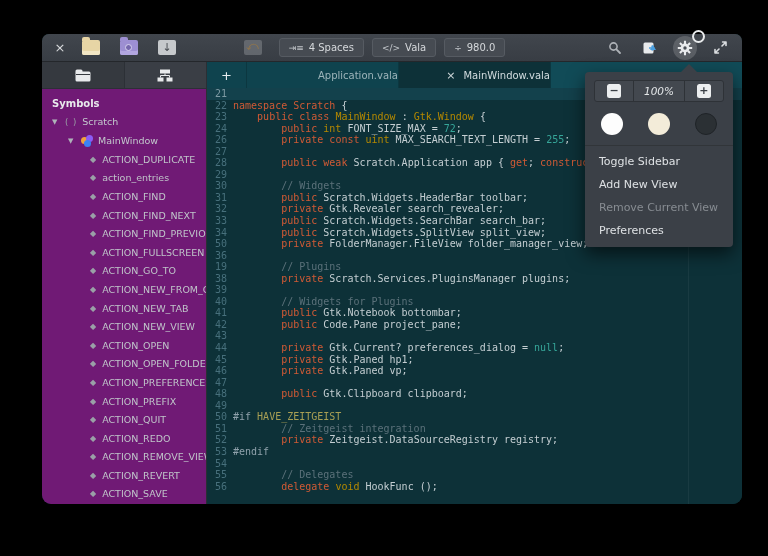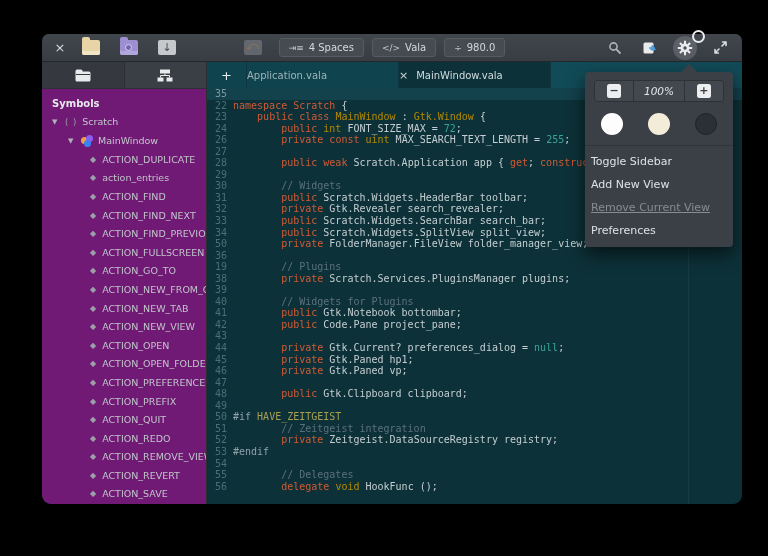--- a/index.html
+++ b/index.html
@@ -71,21 +71,21 @@
   .trow.lvl2 { padding-left:26px; }
   .member { height:18.6px; display:flex; align-items:center; gap:6px; padding-left:48px;
             color:#c0c5ca; white-space:nowrap; }
   .member .dia { color:#9aa0a7; font-size:8px; }
 
   
   .editor { flex:1; display:flex; flex-direction:column; min-width:0; background:#0d3138; }
   .tabbar { height:26px; flex:0 0 26px; background:#114b57; display:flex; align-items:stretch; }
   .tab-new { width:40px; display:flex; align-items:center; justify-content:center;
              color:#e6ecee; font-size:13px; background:#0f434e; border-right:1px solid #0c3740; }
-  .tab { width:152px; display:flex; align-items:center; justify-content:flex-start; gap:8px;
+  .tab { width:152px; display:flex; align-items:center; justify-content:flex-end; gap:8px;
          font-size:10px; color:#9db4ba; background:#0f434e; border-right:1px solid #0c3740; }
   .tab.active { background:#0d3138; color:#d2dcdf; border-right:1px solid #0c3740; }
   .tab .tclose { color:#cfd8da; font-size:11px; }
   .code-wrap { flex:1; position:relative; overflow:hidden;
                font-family:"DejaVu Sans Mono", monospace; font-size:10px; }
   .margin-line { position:absolute; left:481px; top:0; bottom:0; width:1px;
                  background:rgba(255,255,255,.05); }
   .code-line { display:flex; height:11.55px; line-height:11.55px; white-space:pre; }
   .code-line.hl { background:#13414c; }
   .gut { width:26px; flex:0 0 26px; text-align:right; padding-right:6px; color:#47707c; }
@@ -106,23 +106,23 @@
   .zoom-cell + .zoom-cell { border-left:1px solid #2e3237; }
   .zoom-level { color:#e3e6e8; font-size:10.5px; flex:1.3;font-style:italic; }
   .zbtn { width:14px; height:14px; background:#eceeef; border-radius:2.5px; color:#3a3f45;
           font-size:11px; line-height:13px; text-align:center; font-weight:bold; }
   .swatch-row { display:flex; justify-content:space-between; padding:2px 16px 10px; }
   .swatch { width:22px; height:22px; border-radius:50%; }
   .sw-light { background:#fdfdfd; }
   .sw-sepia { background:#f3ecd9; }
   .sw-dark  { background:#2b3034; border:1px solid #1f2327; }
   .menu-sep { height:1px; background:#313539; margin:0 0 4px; }
-  .menu-item { height:23px; display:flex; align-items:center; padding-left:6px;
+  .menu-item { height:23px; display:flex; align-items:center; padding-left:14px;
                font-size:11px; color:#dee1e4;text-align:right; }
-  .menu-item.disabled { color:#878c92;text-decoration:underline; }
+  .menu-item.disabled { color:#878c92; }
 
   svg { display:block; }
 </style>
 </head>
 <body>
 <div class="stage">
 
   <div class="window">
 
     <div class="headerbar">
@@ -324,21 +324,21 @@
             <span>Application.vala</span>
           </div>
           <div class="tab active">
             <span class="tclose">×</span>
             <span>MainWindow.vala</span>
           </div>
         </div>
         <div class="code-wrap">
           <div class="margin-line"></div>
           <div id="code-lines">
-              <div class="code-line hl"><span class="gut">35</span><span></span></div>
+              <div class="code-line hl"><span class="gut">21</span><span></span></div>
               <div class="code-line"><span class="gut">22</span><span><span class="tk-kw">namespace</span><span class="tk-pl"> </span><span class="tk-kw">Scratch</span><span class="tk-pl"> {</span></span></div>
               <div class="code-line"><span class="gut">23</span><span><span class="tk-pl">    </span><span class="tk-kw">public</span><span class="tk-pl"> </span><span class="tk-kw">class</span><span class="tk-pl"> </span><span class="tk-ty">MainWindow</span><span class="tk-pl"> : </span><span class="tk-ty">Gtk.Window</span><span class="tk-pl"> {</span></span></div>
               <div class="code-line"><span class="gut">24</span><span><span class="tk-pl">        </span><span class="tk-kw">public</span><span class="tk-pl"> </span><span class="tk-ty">int</span><span class="tk-pl"> FONT_SIZE_MAX = </span><span class="tk-nu">72</span><span class="tk-pl">;</span></span></div>
               <div class="code-line"><span class="gut">26</span><span><span class="tk-pl">        </span><span class="tk-kw">private</span><span class="tk-pl"> </span><span class="tk-kw">const</span><span class="tk-pl"> </span><span class="tk-ty">uint</span><span class="tk-pl"> MAX_SEARCH_TEXT_LENGTH = </span><span class="tk-nu">255</span><span class="tk-pl">;</span></span></div>
               <div class="code-line"><span class="gut">27</span><span></span></div>
               <div class="code-line"><span class="gut">28</span><span><span class="tk-pl">        </span><span class="tk-kw">public</span><span class="tk-pl"> </span><span class="tk-kw">weak</span><span class="tk-pl"> Scratch.Application app { </span><span class="tk-kw">get</span><span class="tk-pl">; </span><span class="tk-kw">construct</span><span class="tk-pl">; }</span></span></div>
               <div class="code-line"><span class="gut">29</span><span></span></div>
               <div class="code-line"><span class="gut">30</span><span><span class="tk-pl">        </span><span class="tk-cm">// Widgets</span></span></div>
               <div class="code-line"><span class="gut">31</span><span><span class="tk-pl">        </span><span class="tk-kw">public</span><span class="tk-pl"> Scratch.Widgets.HeaderBar toolbar;</span></span></div>
               <div class="code-line"><span class="gut">32</span><span><span class="tk-pl">        </span><span class="tk-kw">private</span><span class="tk-pl"> Gtk.Revealer search_revealer;</span></span></div>

